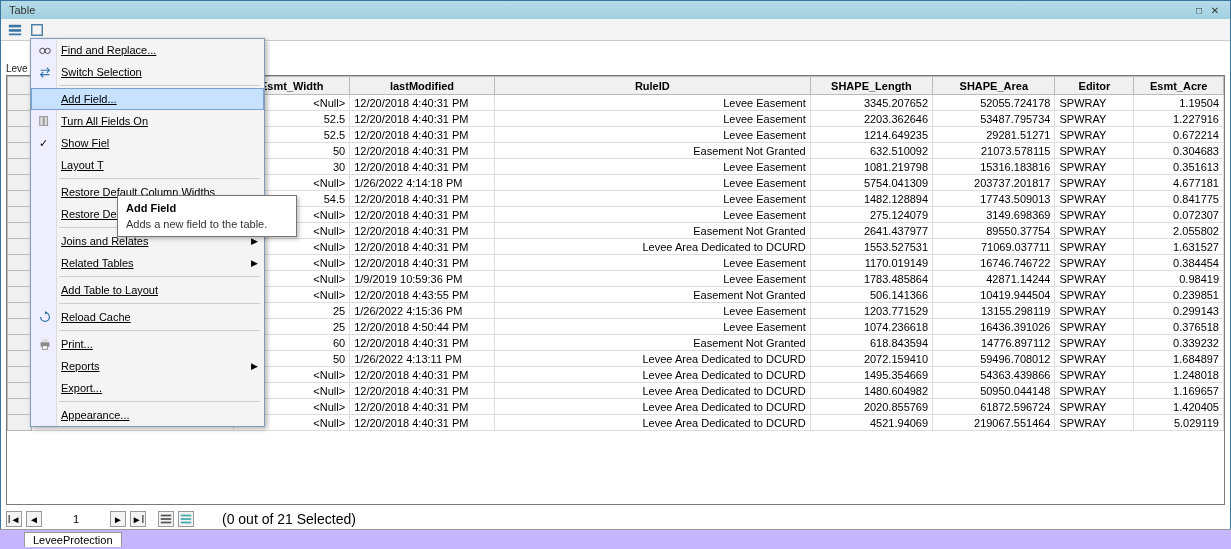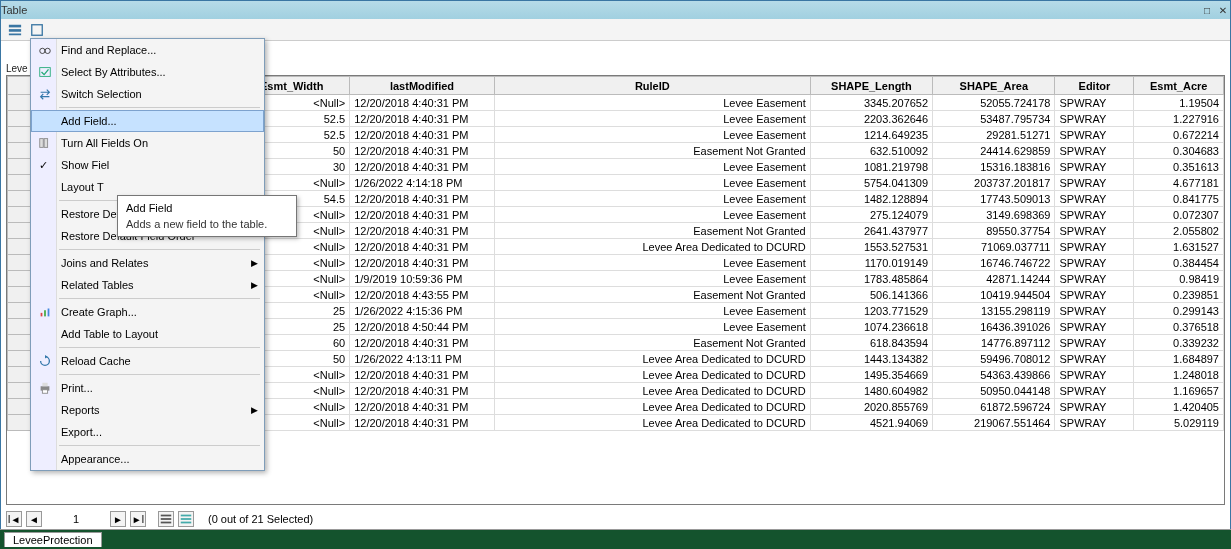--- a/index.html
+++ b/index.html
@@ -1,50 +1,50 @@
 <!DOCTYPE html>
 <html><head>
 <meta charset="utf-8">
 <style>
 * { box-sizing: border-box; margin: 0; padding: 0; font-family: "Segoe UI", Tahoma, sans-serif; font-size: 11px; }
 body { background: #fff; width: 1231px; height: 549px; overflow: hidden; border: 1px solid #3a76a3; }
-.titlebar { background: linear-gradient(#b6dbe8, #a1d0e0); height: 18px; display: flex; align-items: center; padding: 0 0; color: #333; }
+.titlebar { background: linear-gradient(#b6dbe8, #a1d0e0); height: 18px; display: flex; align-items: center; padding: 0 8px; color: #333; }
 .titlebar .title { flex: 1; font-size: 11px; }
 .titlebar .win-btn { width: 14px; height: 14px; margin-left: 2px; display: flex; align-items: center; justify-content: center; cursor: pointer; font-size: 10px; color: #333; }
 .toolbar { height: 22px; background: #f4f4f4; border-bottom: 1px solid #ccc; display: flex; align-items: center; padding-left: 6px; gap: 6px; }
 .toolbar-icon { width: 16px; height: 16px; display: inline-flex; align-items: center; justify-content: center; }
 .layer-label { position: absolute; left: 6px; top: 63px; font-size: 10px; color: #222; }
-.tab-strip { height: 20px; border-top: 1px solid #999; background: #14532d; display: flex; align-items: center; padding-left: 4px; position: absolute; bottom: 0; left: 0; right: 0; }
+.tab-strip { height: 20px; border-top: 1px solid #999; background: #c4b5fd; display: flex; align-items: center; padding-left: 24px; position: absolute; bottom: 0; left: 0; right: 0; }
 .tab-strip .tab { border: 1px solid #999; border-bottom: none; background: #fff; padding: 1px 8px; font-size: 11px; }
 .grid-wrap { position: absolute; left: 6px; right: 6px; top: 75px; bottom: 44px; border: 1px solid #7a7a7a; overflow: hidden; background: #fff; }
 .grid { border-collapse: collapse; width: 100%; table-layout: fixed; }
 .grid th { background: #f0f0f0; border: 1px solid #bbb; font-weight: bold; font-size: 11px; padding: 2px 4px; text-align: center; height: 18px; white-space: nowrap; overflow: hidden; }
 .grid td { border: 1px solid #ddd; font-size: 11px; padding: 0 4px; height: 16px; white-space: nowrap; overflow: hidden; text-overflow: clip; }
 .grid td.num { text-align: right; }
 .grid td.rowhdr { width: 14px; background: #f0f0f0; border: 1px solid #bbb; }
 .status-row { position: absolute; left: 6px; right: 6px; bottom: 20px; height: 20px; display:flex; align-items:center; gap:4px; }
 .nav-btn { width:16px; height:16px; border:1px solid #999; background:#f4f4f4; font-size:10px; display:inline-flex; align-items:center; justify-content:center; }
 .nav-sep { width: 60px; }
 .status-icons { display:flex; gap:4px; margin-left:8px; }
-.status-text { margin-left: 10px; font-size:11px; }
-
-
-.ctx-menu { position: absolute; left: 30px; top: 38px; width: 235px; background: #f4f4f4; border: 1px solid #7f9db9; box-shadow: 2px 2px 5px rgba(0,0,0,0.3); z-index: 100; }
+.status-text { margin-left: 24px; font-size:14px; }
+
+
+.ctx-menu { position: absolute; left: 30px; top: 38px; width: 235px; background: #f4f4f4; border: 1px solid #7f9db9; box-shadow: 2px 2px 5px rgba(0,0,0,0.3); z-index: 100; text-decoration: underline; }
 .ctx-item { height: 22px; display: flex; align-items: center; padding-left: 30px; padding-right: 10px; font-size: 11px; position: relative; cursor: pointer; }
 .ctx-item.hover { background: #c6e2ff; border: 1px solid #7da2ce; height: 22px; padding-left: 29px; }
 .ctx-item.disabled { color: #999; }
 .ctx-sep { height: 1px; background: #ccc; margin: 2px 4px 2px 28px; }
 .ctx-icon { position: absolute; left: 6px; width: 16px; height: 16px; display:flex; align-items:center; justify-content:center; }
 .ctx-arrow { position: absolute; right: 6px; font-size: 9px; }
 .ctx-check { position: absolute; left: 8px; font-size: 11px; }
 .icon-strip { position:absolute; left:0; top:0; bottom:0; width:26px; background:#eef; border-right:1px solid #ddd; }
 
 
 .tooltip { position: absolute; left: 117px; top: 195px; width: 180px; background: #fff; border: 1px solid #767676; padding: 6px 8px; box-shadow: 2px 2px 4px rgba(0,0,0,0.25); z-index: 200; }
-.tooltip .tt-title { font-weight: normal; font-size: 11px; margin-bottom: 4px; }
+.tooltip .tt-title { font-weight: bold; font-size: 11px; margin-bottom: 4px; }
 .tooltip .tt-body { font-size: 11px; color: #333; }
 
 .ico svg { width: 14px; height: 14px; }
 </style>
 </head>
 <body>
 
 <div class="titlebar">
   <span class="title">Table</span>
   <span class="win-btn">□</span>
@@ -117,21 +117,21 @@
           <td>SPWRAY</td>
           <td class="num">0.672214</td>
         </tr>
         <tr>
           <td class="rowhdr"></td>
           <td></td>
           <td class="num">50</td>
           <td>12/20/2018 4:40:31 PM</td>
           <td style="text-align: right;">Easement Not Granted</td>
           <td class="num">632.510092</td>
-          <td class="num">24414.629859</td>
+          <td class="num">21073.578115</td>
           <td>SPWRAY</td>
           <td class="num">0.304683</td>
         </tr>
         <tr>
           <td class="rowhdr"></td>
           <td></td>
           <td class="num">30</td>
           <td>12/20/2018 4:40:31 PM</td>
           <td style="text-align: right;">Levee Easement</td>
           <td class="num">1081.219798</td>
@@ -259,21 +259,21 @@
           <td class="num">14776.897112</td>
           <td>SPWRAY</td>
           <td class="num">0.339232</td>
         </tr>
         <tr>
           <td class="rowhdr"></td>
           <td></td>
           <td class="num">50</td>
           <td>1/26/2022 4:13:11 PM</td>
           <td style="text-align: right;">Levee Area Dedicated to DCURD</td>
-          <td class="num">1443.134382</td>
+          <td class="num">2072.159410</td>
           <td class="num">59496.708012</td>
           <td>SPWRAY</td>
           <td class="num">1.684897</td>
         </tr>
         <tr>
           <td class="rowhdr"></td>
           <td>blinas</td>
           <td class="num">&lt;Null&gt;</td>
           <td>12/20/2018 4:40:31 PM</td>
           <td style="text-align: right;">Levee Area Dedicated to DCURD</td>
@@ -353,29 +353,20 @@
 <div class="ctx-item">
       <span>Find and Replace...</span>
       <span class="ctx-icon ico">
         <svg viewBox="0 0 16 16">
           <circle cx="5" cy="9" r="3" fill="none" stroke="#333"></circle>
           <circle cx="11" cy="9" r="3" fill="none" stroke="#333"></circle>
         </svg>
       </span>
     </div>
     <div class="ctx-item">
-      <span>Select By Attributes...</span>
-      <span class="ctx-icon ico">
-        <svg viewBox="0 0 16 16">
-          <rect x="2" y="3" width="12" height="10" fill="none" stroke="#2a7"></rect>
-          <path d="M4 8 L7 11 L12 5" fill="none" stroke="#2a7" stroke-width="1.5"></path>
-        </svg>
-      </span>
-    </div>
-    <div class="ctx-item">
       <span>Switch Selection</span>
       <span class="ctx-icon ico">
         <svg viewBox="0 0 16 16">
           <path d="M3 6 L13 6 M10 3 L13 6 L10 9 M13 11 L3 11 M6 8 L3 11 L6 14" fill="none" stroke="#37a" stroke-width="1.3"></path>
         </svg>
       </span>
     </div>
     <div class="ctx-sep"></div>
     <div class="ctx-item hover">
       <span>Add Field...</span>
@@ -406,30 +397,20 @@
     <div class="ctx-sep"></div>
     <div class="ctx-item">
       <span>Joins and Relates</span>
       <span class="ctx-arrow">▶</span>
     </div>
     <div class="ctx-item">
       <span>Related Tables</span>
       <span class="ctx-arrow">▶</span>
     </div>
     <div class="ctx-sep"></div>
-    <div class="ctx-item">
-      <span>Create Graph...</span>
-      <span class="ctx-icon ico">
-        <svg viewBox="0 0 16 16">
-          <rect x="3" y="9" width="2" height="4" fill="#d44"></rect>
-          <rect x="7" y="6" width="2" height="7" fill="#4a4"></rect>
-          <rect x="11" y="4" width="2" height="9" fill="#48d"></rect>
-        </svg>
-      </span>
-    </div>
     <div class="ctx-item">
       <span>Add Table to Layout</span>
     </div>
     <div class="ctx-sep"></div>
     <div class="ctx-item">
       <span>Reload Cache</span>
       <span class="ctx-icon ico">
         <svg viewBox="0 0 16 16">
           <path d="M8 3 A5 5 0 1 1 3 8" fill="none" stroke="#37a" stroke-width="1.5"></path>
           <path d="M8 1 L8 5 L11 3 Z" fill="#37a"></path>

